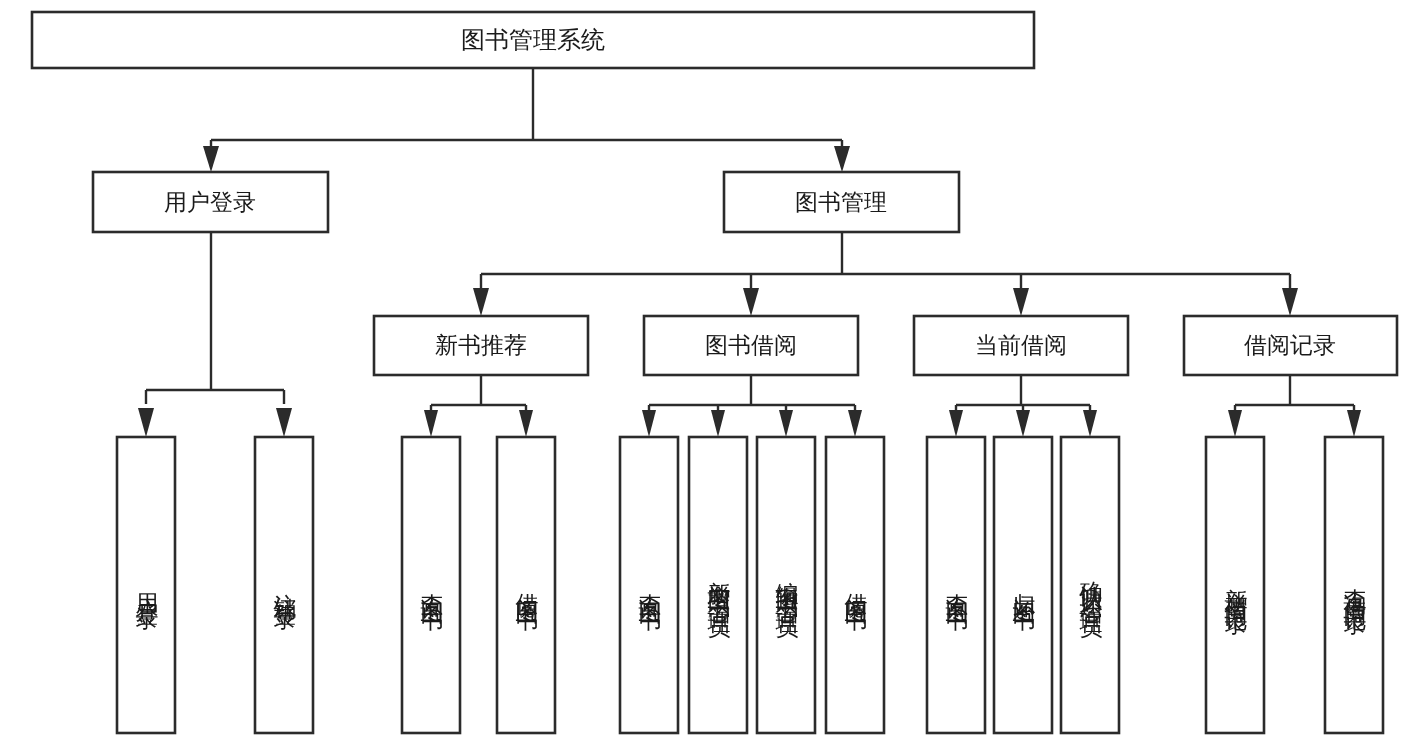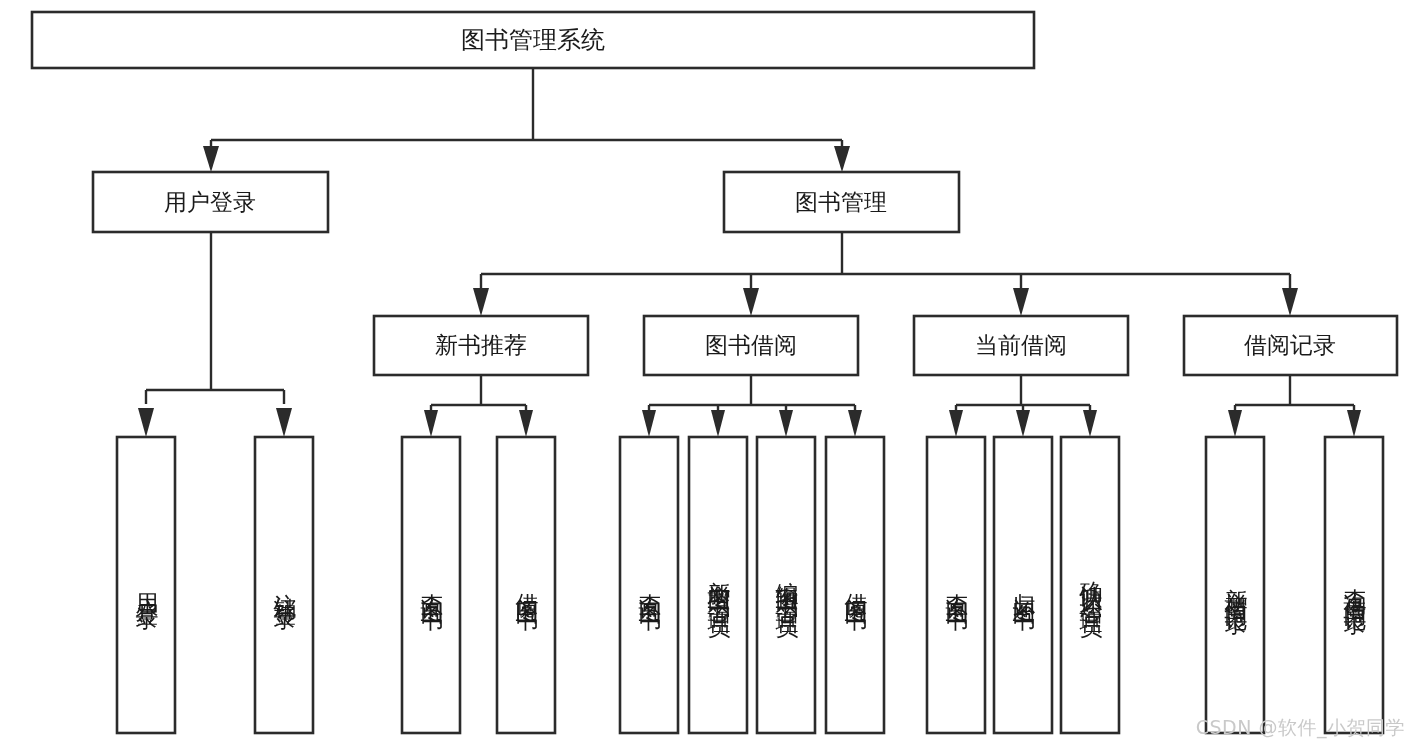--- a/index.html
+++ b/index.html
@@ -228,15 +228,14 @@
     <rect class="node-box" x="1194" y="437" width="58" height="296"></rect>
     <text class="node-label label-v" x="1223" y="585">新增借阅记录</text>
   </g>
   <g>
     <rect class="node-box" x="1313" y="437" width="58" height="296"></rect>
     <text class="node-label label-v" x="1342" y="585">查询借阅记录</text>
   </g>
 
 </svg>
 
-<div class="watermark">CSDN @软件_小贺同学</div>
 
 </div>
 
 </body></html>

